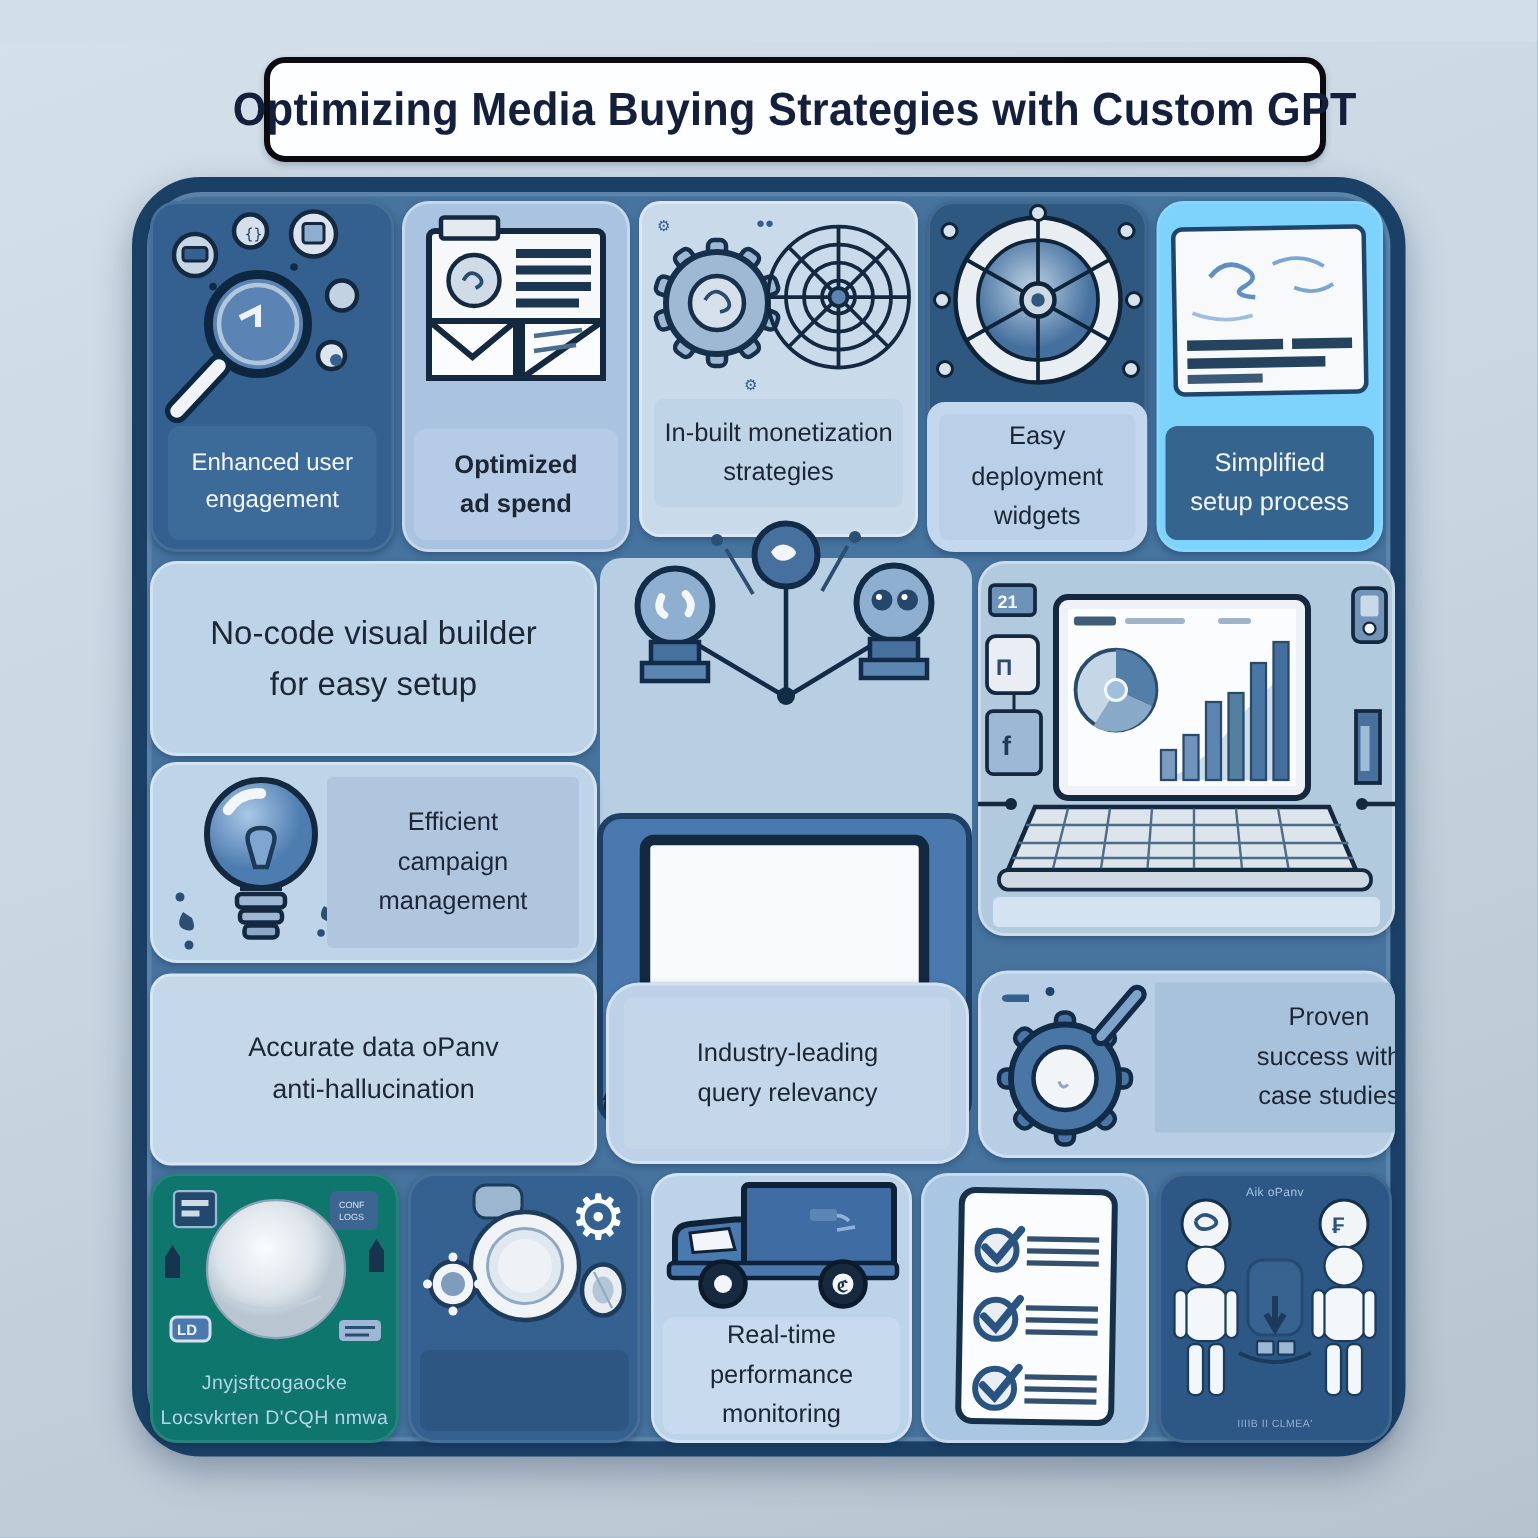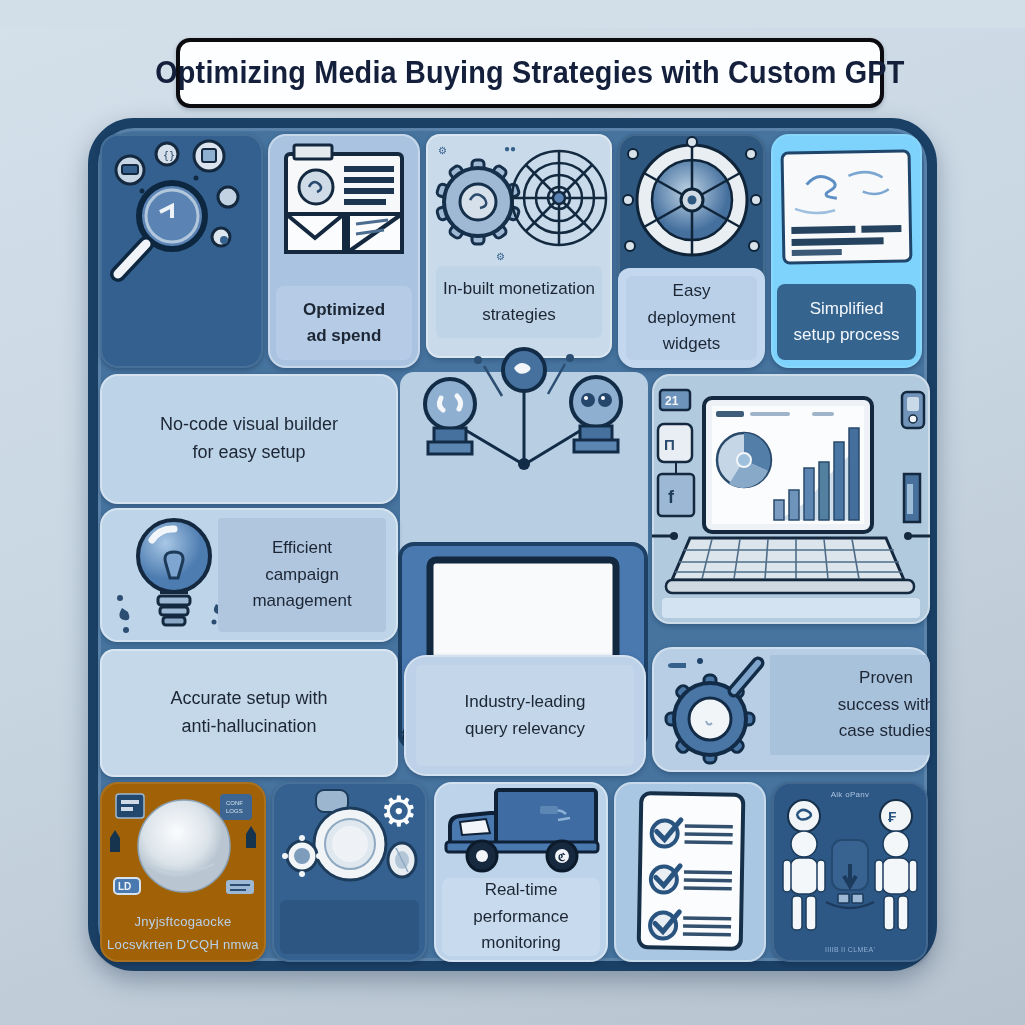--- a/index.html
+++ b/index.html
@@ -56,20 +56,24 @@
         <circle cx="121" cy="101" r="9" fill="#dde6ee" stroke="#14293f" stroke-width="3"></circle>
         <circle cx="124" cy="104" r="4" fill="#35618f"></circle>
         <circle cx="72" cy="80" r="33" fill="#5b84b4" stroke="#0e2740" stroke-width="6"></circle>
         <circle cx="72" cy="80" r="26" fill="none" stroke="#c9d8e6" stroke-width="3" opacity=".8"></circle>
         <path d="M60,76 L72,70 L72,82" fill="none" stroke="#eef3f8" stroke-width="4"></path>
         <line x1="46" y1="108" x2="18" y2="138" stroke="#0e2740" stroke-width="16" stroke-linecap="round"></line>
         <line x1="46" y1="108" x2="18" y2="138" stroke="#f0f4f8" stroke-width="9" stroke-linecap="round"></line>
         <circle cx="42" cy="55" r="2.5" fill="#102a44"></circle>
           <circle cx="96" cy="42" r="2.5" fill="#102a44"></circle>
       </svg>
+      <div class="labelbox" style="left:12px;top:150px;width:139px;height:76px;background:#3d6b99;">
+        <div class="label on-dark" style="font-size:16px;">Enhanced user
+engagement</div>
+      </div>
     </div>
 
     <div class="card light" style="left:170px;top:6px;width:152px;height:234px;background:#a9c3e0;">
       <svg class="illus" style="left:8px;top:8px;" width="136" height="140" viewBox="0 0 136 140">
         <rect x="10" y="12" width="116" height="98" rx="4" fill="#f6f8fa" stroke="#14293f" stroke-width="4"></rect>
         <rect x="18" y="3" width="38" height="14" rx="2" fill="#e4eaf0" stroke="#14293f" stroke-width="3"></rect>
         <circle cx="40" cy="45" r="17" fill="#cfdce8" stroke="#14293f" stroke-width="3"></circle>
         <path d="M33,45 q4,-8 10,-3 q5,5 -2,8" fill="none" stroke="#2a4a6e" stroke-width="2.5"></path>
         <line x1="68" y1="27" x2="118" y2="27" stroke="#1c3550" stroke-width="6"></line>
         <line x1="68" y1="38" x2="118" y2="38" stroke="#1c3550" stroke-width="6"></line>
@@ -178,21 +182,21 @@
           <rect x="12" y="101" width="50" height="6" fill="#3c5a77"></rect>
         </g>
       </svg>
       <div class="labelbox" style="left:6px;top:150px;width:139px;height:76px;background:#35648f;">
         <div class="label on-dark">Simplified
 setup process</div>
       </div>
     </div>
 
     <div class="card light" style="left:2px;top:246px;width:298px;height:130px;display:flex;align-items:center;justify-content:center;">
-      <div class="label" style="font-size:18px;">No-code visual builder
+      <div class="label" style="font-size:22px;">No-code visual builder
 for easy setup</div>
     </div>
 
     <div class="center-col">
       <svg class="hub-svg" width="248" height="205" viewBox="0 0 248 205">
         <line x1="124" y1="48" x2="124" y2="120" stroke="#122c47" stroke-width="3"></line>
         <line x1="62" y1="86" x2="121" y2="121" stroke="#122c47" stroke-width="3"></line>
         <line x1="188" y1="84" x2="127" y2="121" stroke="#122c47" stroke-width="3"></line>
         <circle cx="124" cy="122" r="6" fill="#122c47"></circle>
         <circle cx="124" cy="28" r="21" fill="#46719e" stroke="#122c47" stroke-width="4"></circle>
@@ -314,21 +318,21 @@
           <circle cx="102" cy="110" r="2.5" fill="#2c4e72"></circle>
       </svg>
       <div class="labelbox" style="left:118px;top:10px;width:168px;height:114px;background:#b0c6de;border-radius:4px;">
         <div class="label">Efficient
 campaign
 management</div>
       </div>
     </div>
 
     <div class="card light" style="left:2px;top:521px;width:298px;height:128px;background:#c5d8ea;display:flex;align-items:center;justify-content:center;border-radius:14px;">
-      <div class="label" style="font-size:18px;">Accurate setup with
+      <div class="label" style="font-size:18px;">Accurate data oPanv
 anti-hallucination</div>
     </div>
 
     <div class="card light" style="left:306px;top:527px;width:242px;height:121px;background:#bdd2e8;display:flex;align-items:center;justify-content:center;border-radius:22px;">
       <div class="labelbox" style="left:12px;top:10px;width:218px;height:101px;background:#c4d7ea;border-radius:6px;">
         <div class="label">Industry-leading
 query relevancy</div>
       </div>
     </div>
 
@@ -354,21 +358,21 @@
         <line x1="76" y1="40" x2="100" y2="12" stroke="#122c47" stroke-width="13" stroke-linecap="round"></line>
         <line x1="76" y1="40" x2="100" y2="12" stroke="#7ea4cc" stroke-width="6" stroke-linecap="round"></line>
       </svg>
       <div class="labelbox" style="left:118px;top:8px;width:152px;height:100px;background:#a9c2dc;border-radius:2px;padding-left:40px;">
         <div class="label">Proven
 success with
 case studies</div>
       </div>
     </div>
 
-    <div class="card dark" style="left:2px;top:654px;width:166px;height:180px;background:#a16207;">
+    <div class="card dark" style="left:2px;top:654px;width:166px;height:180px;background:#0f766e;">
       <svg class="illus" style="left:0;top:4px;" width="166" height="118" viewBox="0 0 166 118">
         <defs>
             <radialGradient id="sphGrad" cx="42%" cy="35%">
               <stop offset="0%" stop-color="#fbfcfd"></stop>
               <stop offset="70%" stop-color="#dbe3ea"></stop>
               <stop offset="100%" stop-color="#b9c6d1"></stop>
             </radialGradient>
           </defs>
         <rect x="16" y="8" width="28" height="24" rx="3" fill="#23486e" stroke="#9db8d4" stroke-width="1.5"></rect>
         <rect x="21" y="14" width="18" height="4" fill="#cfdce8"></rect>

